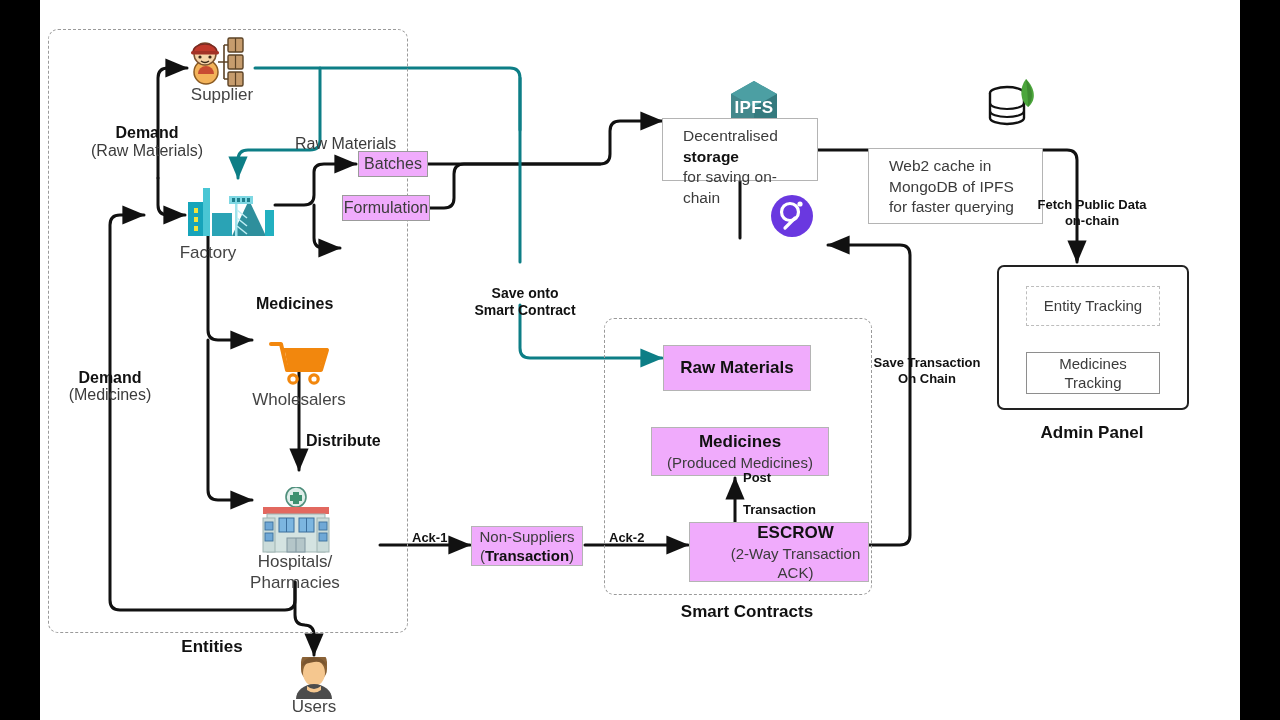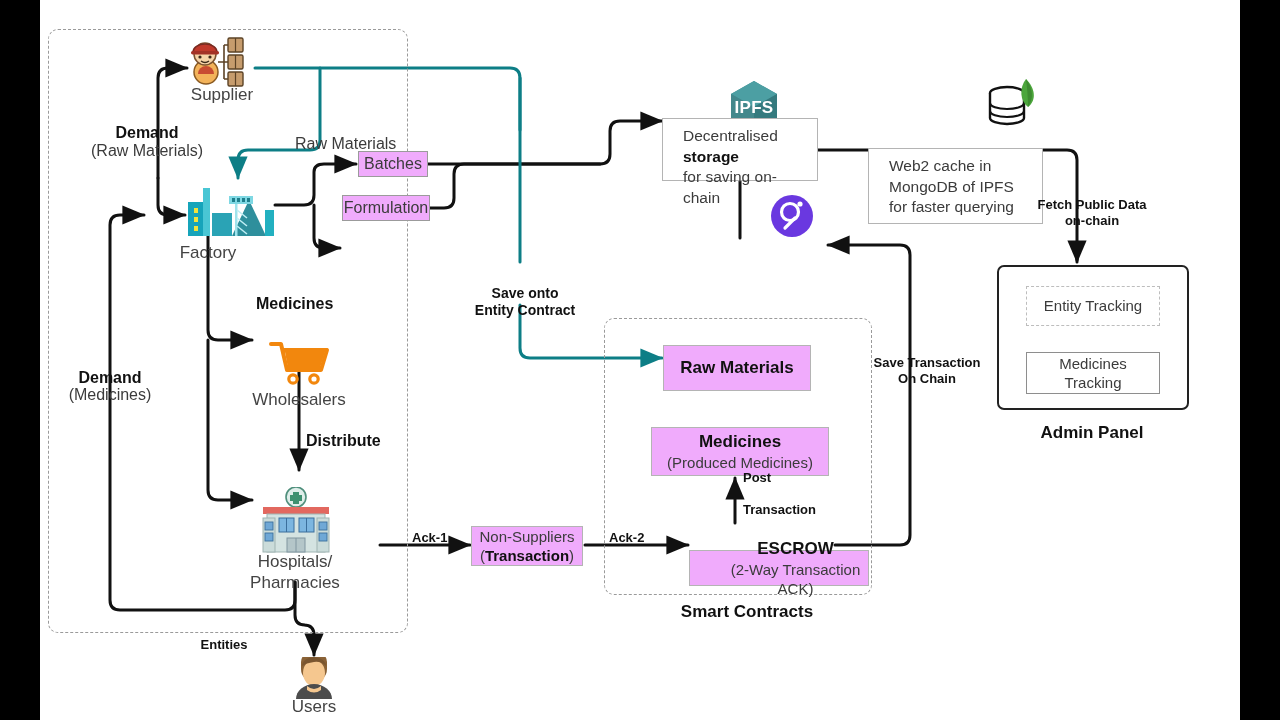--- a/index.html
+++ b/index.html
@@ -92,21 +92,21 @@
 
         <path d="M215,68 L470,68 Q480,68 480,78 L480,130"></path>
         <path d="M280,68 L280,140 Q280,150 270,150 L208,150 Q198,150 198,160 L198,178" marker-end="url(#ahT)"></path>
 
         <path d="M480,78 L480,262"></path>
         <path d="M480,305 L480,348 Q480,358 490,358 L622,358" marker-end="url(#ahT)"></path>
       </g>
     </svg>
 
     <div class="dashgroup" style="left:8px;top:29px;width:360px;height:604px;"></div>
-    <div class="lbl b ctr" style="left:184px;top:637px;font-size:13px;">Entities</div>
+    <div class="lbl b ctr" style="left:172px;top:637px;font-size:17px;">Entities</div>
 
     <div class="icon" style="left:148px;top:36px;width:68px;height:52px;">
       <svg viewBox="0 0 68 52" width="68" height="52">
         <g>
           <rect x="40" y="2" width="15" height="14" rx="1.5" fill="#c69c6d" stroke="#5c4326" stroke-width="1.4"></rect>
           <line x1="47.5" y1="2" x2="47.5" y2="16" stroke="#5c4326" stroke-width="1.2"></line>
           <rect x="40" y="19" width="15" height="14" rx="1.5" fill="#c69c6d" stroke="#5c4326" stroke-width="1.4"></rect>
           <line x1="47.5" y1="19" x2="47.5" y2="33" stroke="#5c4326" stroke-width="1.2"></line>
           <rect x="40" y="36" width="15" height="14" rx="1.5" fill="#c69c6d" stroke="#5c4326" stroke-width="1.4"></rect>
           <line x1="47.5" y1="36" x2="47.5" y2="50" stroke="#5c4326" stroke-width="1.2"></line>
@@ -198,21 +198,21 @@
 
     <div class="lbl b ctr" style="left:107px;top:124px;">Demand</div>
     <div class="lbl ctr" style="left:107px;top:142px;">(Raw Materials)</div>
     <div class="lbl" style="left:255px;top:135px;">Raw Materials</div>
     <div class="lbl b" style="left:216px;top:295px;">Medicines</div>
     <div class="lbl b ctr" style="left:70px;top:369px;">Demand</div>
     <div class="lbl ctr" style="left:70px;top:386px;">(Medicines)</div>
     <div class="lbl b" style="left:266px;top:432px;">Distribute</div>
 
     <div class="lbl b ctr" style="left:485px;top:285px;font-size:14px;">Save onto</div>
-    <div class="lbl b ctr" style="left:485px;top:302px;font-size:14px;">Entity Contract</div>
+    <div class="lbl b ctr" style="left:485px;top:302px;font-size:14px;">Smart Contract</div>
 
     <div class="lbl sm" style="left:372px;top:530px;">Ack-1</div>
     <div class="lbl sm" style="left:569px;top:530px;">Ack-2</div>
 
     <div class="box" style="left:431px;top:526px;width:112px;height:40px;">
       <span>Non-Suppliers</span>
       <span>
         <span>(</span><b>Transaction</b><span>)</span>
       </span>
     </div>
@@ -261,21 +261,21 @@
 
     <div class="box" style="left:623px;top:345px;width:148px;height:46px;font-size:17px;font-weight:700;color:#111;">
       <span>Raw Materials</span>
     </div>
 
     <div class="box" style="left:611px;top:427px;width:178px;height:49px;">
       <b style="font-size:17px;">Medicines</b>
       <span>(Produced Medicines)</span>
     </div>
 
-    <div class="box" style="left:649px;top:550px;width:180px;height:36px;padding-left:33px;">
+    <div class="box" style="left:649px;top:522px;width:180px;height:60px;padding-left:33px;">
       <b style="font-size:17px;">ESCROW</b>
       <span>(2-Way Transaction ACK)</span>
     </div>
 
     <div class="lbl sm" style="left:703px;top:470px;">Post</div>
     <div class="lbl sm" style="left:703px;top:502px;">Transaction</div>
 
     <div class="lbl sm ctr" style="left:887px;top:355px;">Save Transaction</div>
     <div class="lbl sm ctr" style="left:887px;top:371px;text-align:right;">On Chain</div>
 

